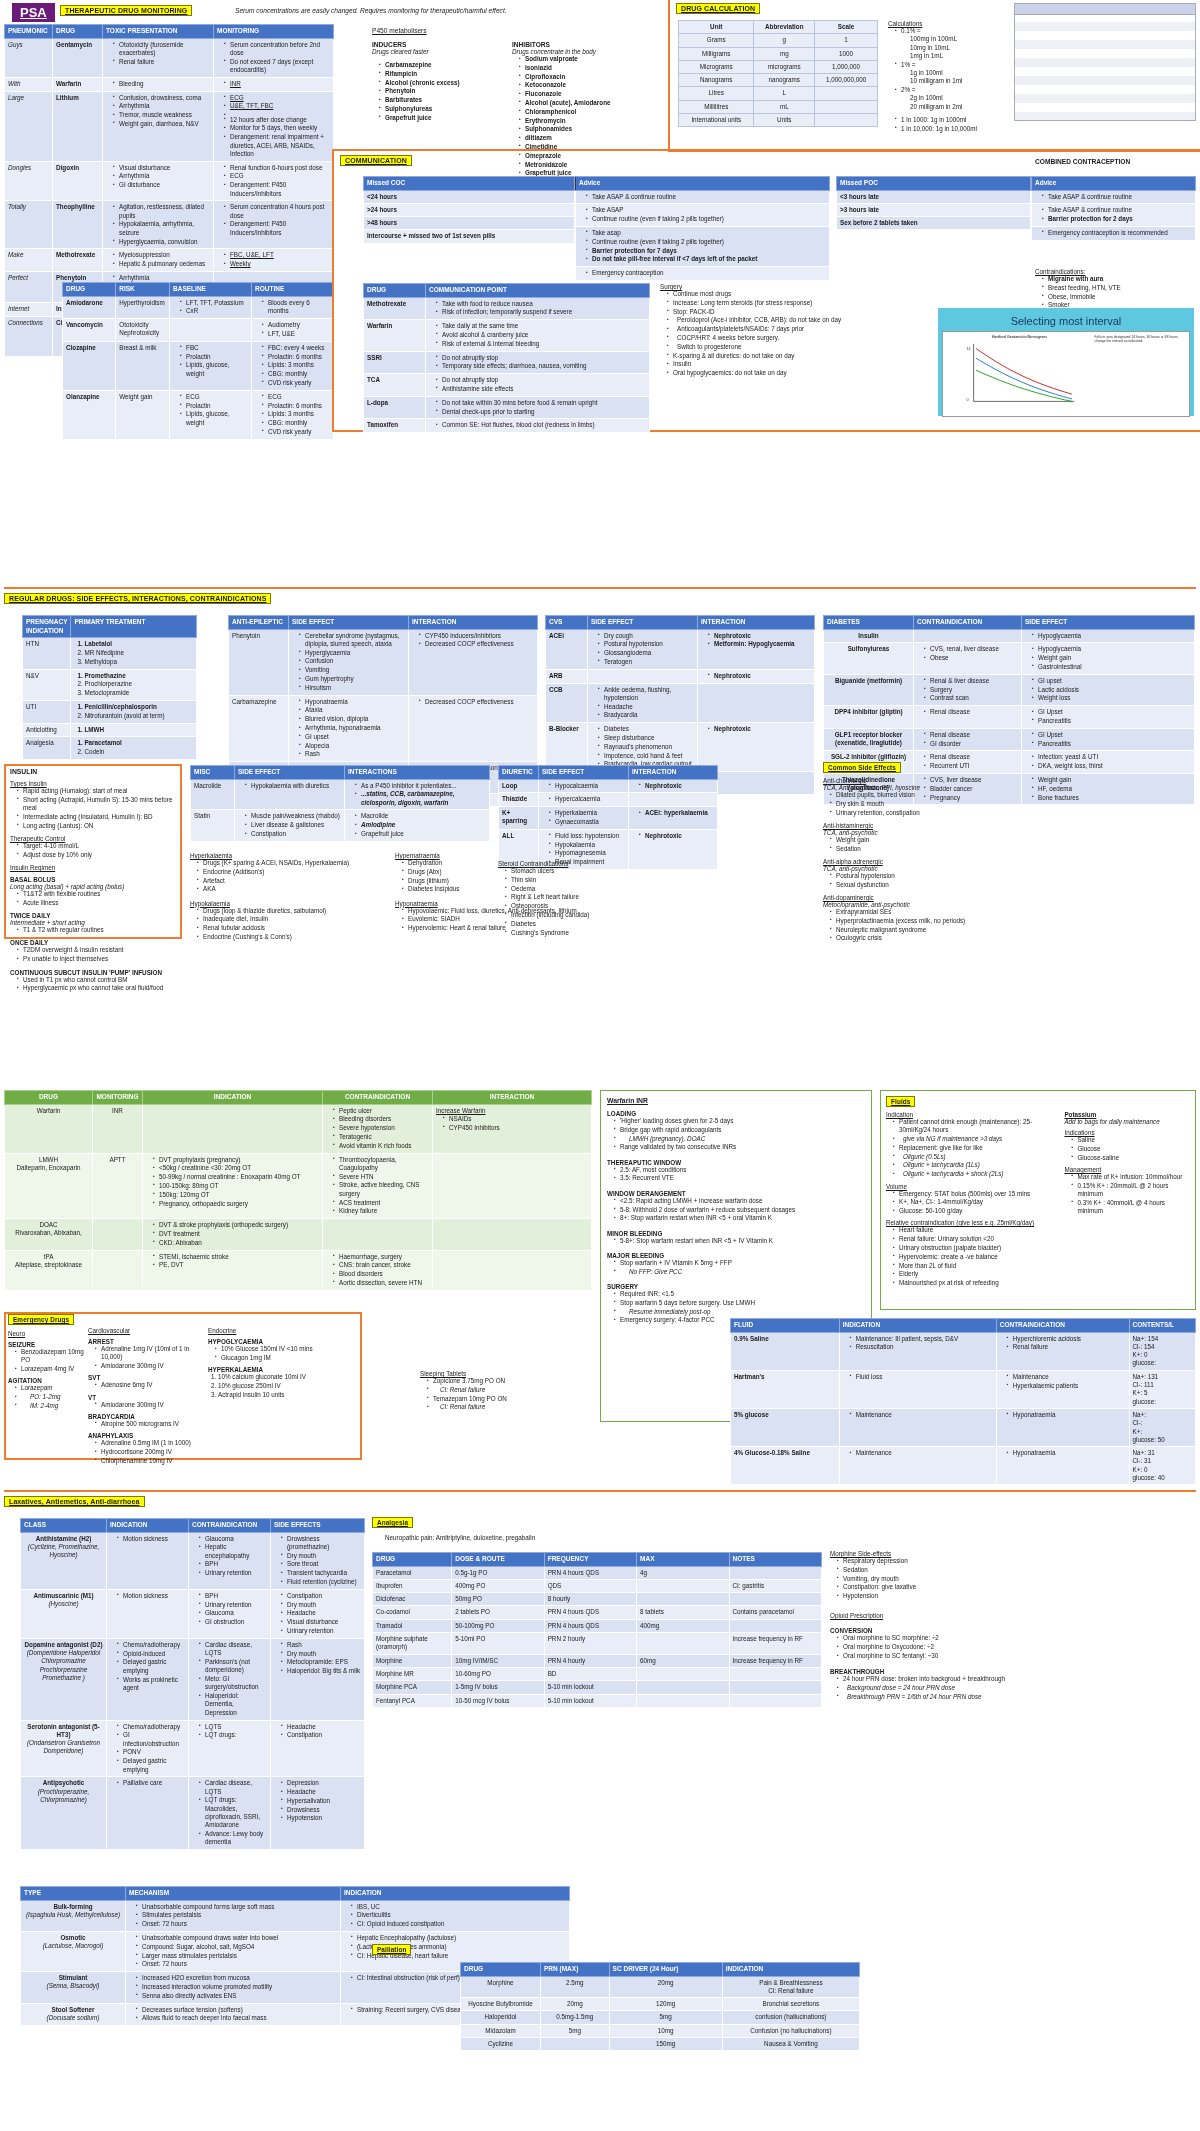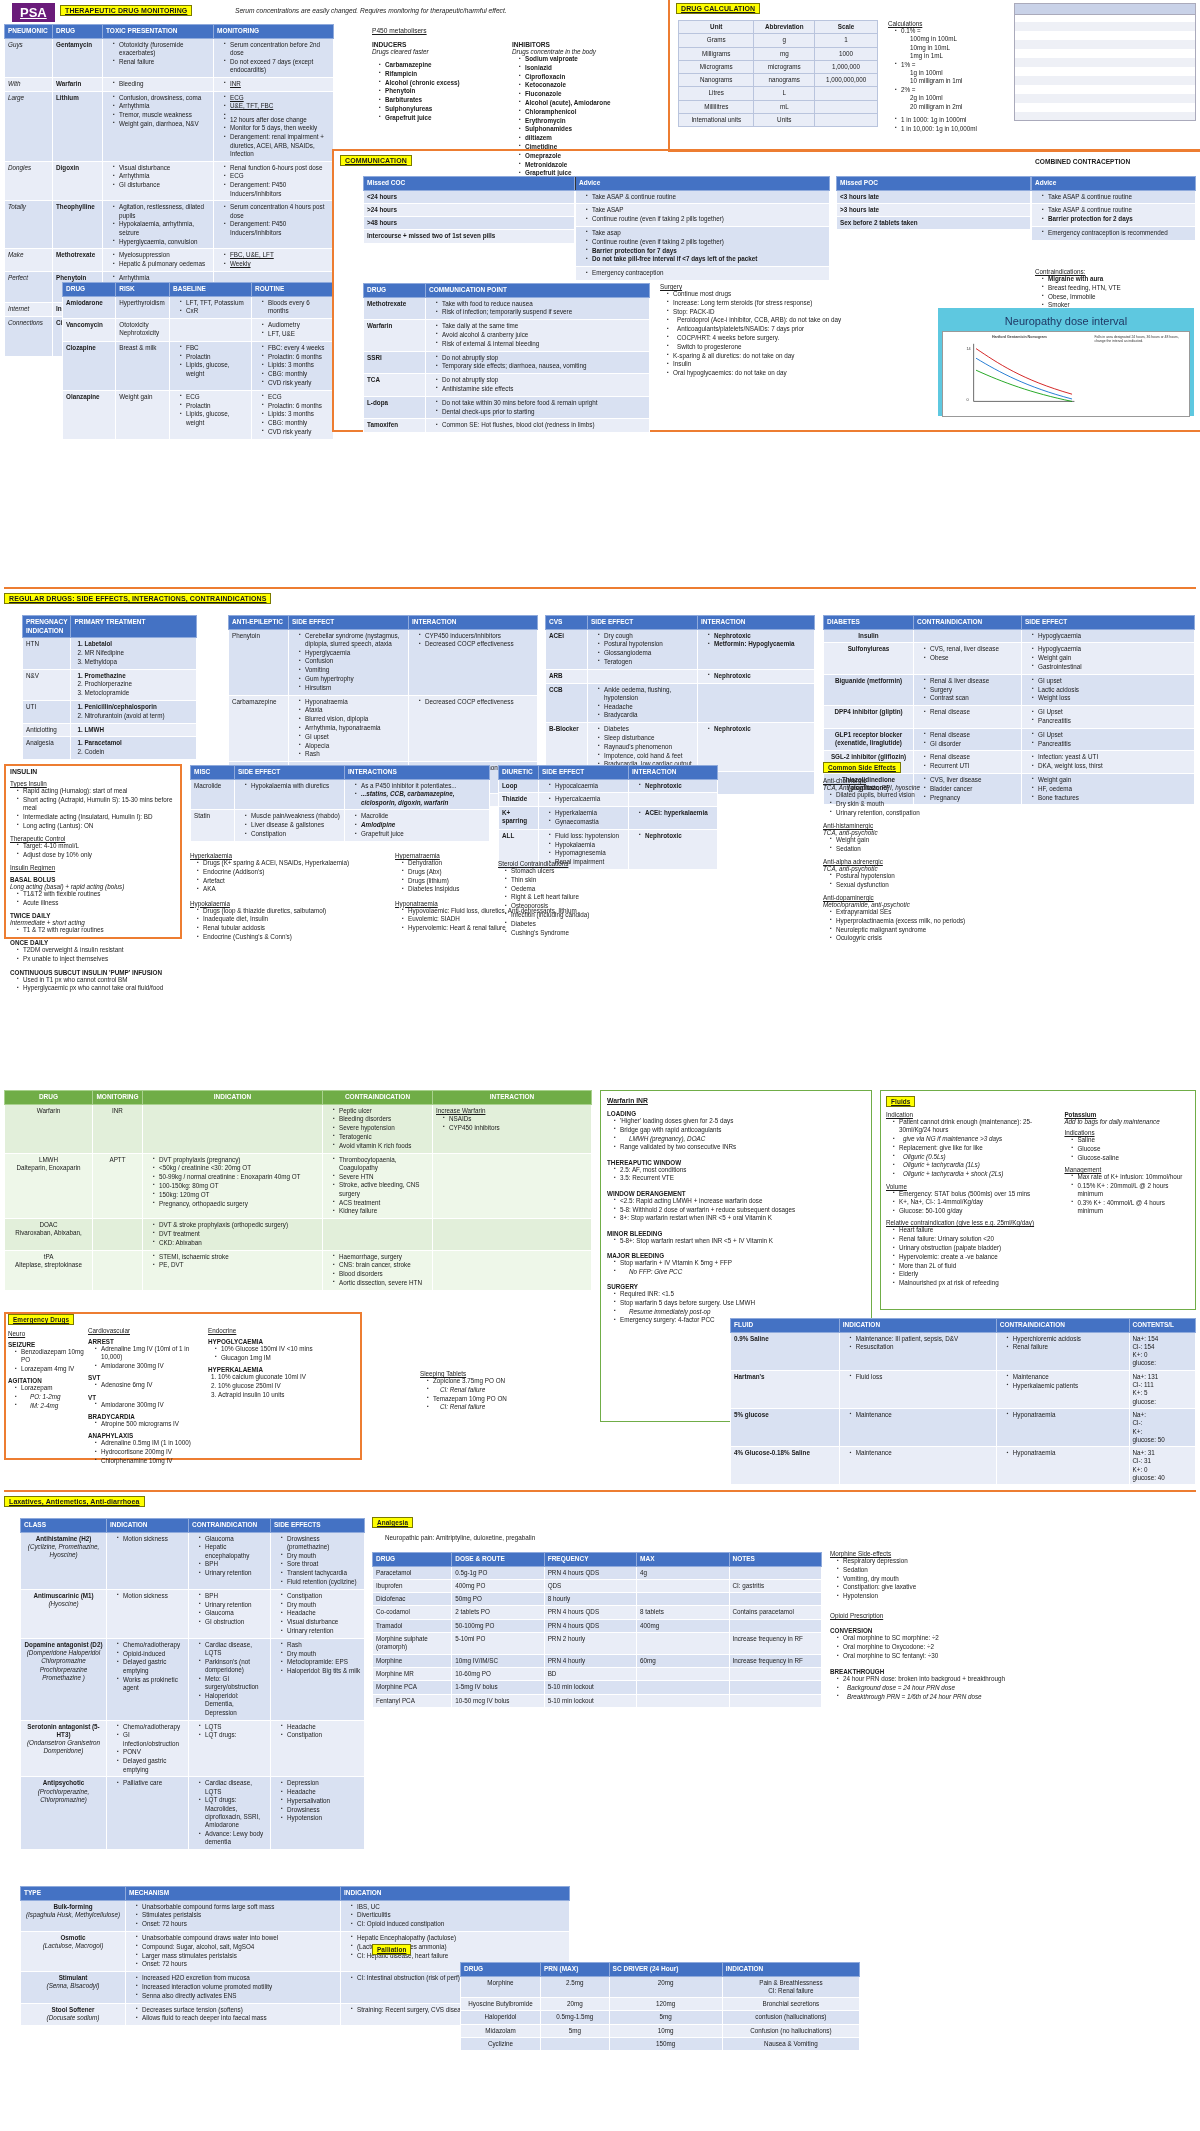--- a/index.html
+++ b/index.html
@@ -672,21 +672,21 @@
         <li class="sub">Anticoagulants/platelets/NSAIDs: 7 days prior</li>
         <li class="sub">COCP/HRT: 4 weeks before surgery.</li>
         <li class="sub">Switch to progesterone</li>
         <li>K-sparing &amp; all diuretics: do not take on day</li>
         <li>Insulin</li>
         <li>Oral hypoglycaemics: do not take on day</li>
       </ul>
 </div>
 
 <div class="abs nomogram" style="left:938px; top:308px; width:256px; height:108px;">
-  <div class="title">Neuropathy dose interval</div>
+  <div class="title">Selecting most interval</div>
   <div class="nomo-img">
     <div class="nomo-left">
       <div style="text-align:center; font-size:3.6px; font-weight:bold;">Hartford Gentamicin Nomogram</div>
       <svg viewBox="0 0 100 60" style="width:100%;height:72px;">
         <line x1="12" y1="4" x2="12" y2="52" stroke="#333" stroke-width="0.6"></line>
         <line x1="12" y1="52" x2="96" y2="52" stroke="#333" stroke-width="0.6"></line>
         <path d="M14 8 C 32 20, 52 34, 94 46" fill="none" stroke="#c00" stroke-width="0.7"></path>
         <path d="M14 16 C 34 28, 56 40, 94 50" fill="none" stroke="#06c" stroke-width="0.7"></path>
         <path d="M14 26 C 36 36, 60 45, 94 52" fill="none" stroke="#090" stroke-width="0.7"></path>
         <text x="6" y="9" font-size="3.2" fill="#333">14</text>

